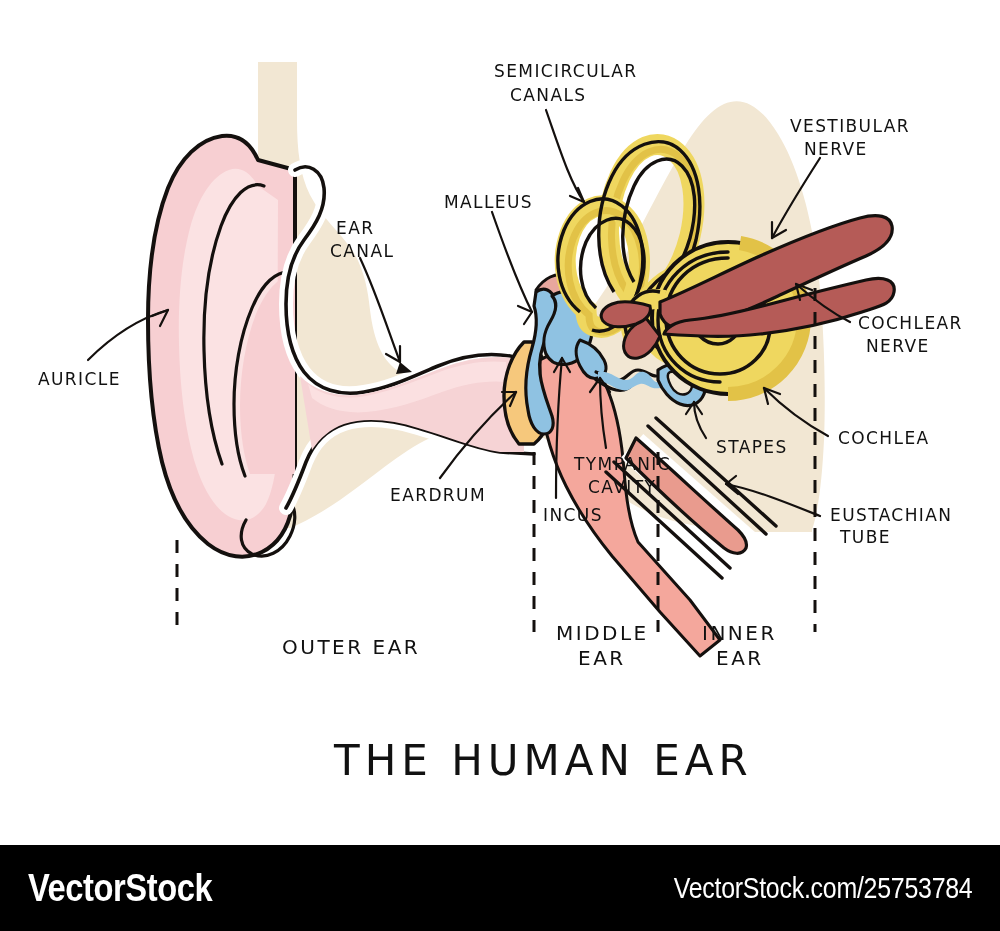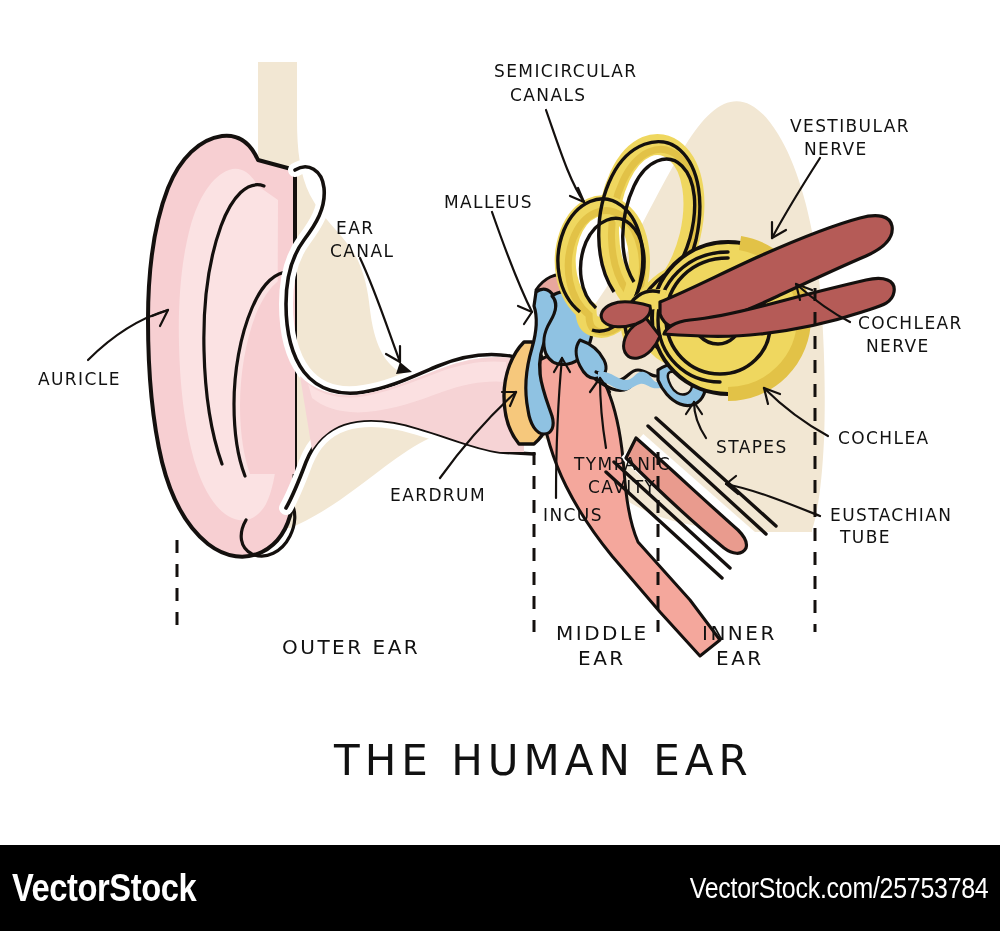--- a/index.html
+++ b/index.html
@@ -58,21 +58,21 @@
     position: absolute;
     left: 0;
     top: 845px;
     width: 1000px;
     height: 86px;
     background: #000000;
     display: flex;
     align-items: center;
     justify-content: space-between;
     box-sizing: border-box;
-    padding: 0 12px;
+    padding: 0 28px;
   }
   #footer-bar .brand {
     color: #ffffff;
     font-family: "Liberation Sans", sans-serif;
     font-size: 38px;
     font-weight: 700;
     letter-spacing: -0.5px;
     transform: scaleX(0.86);
     transform-origin: left center;
   }

